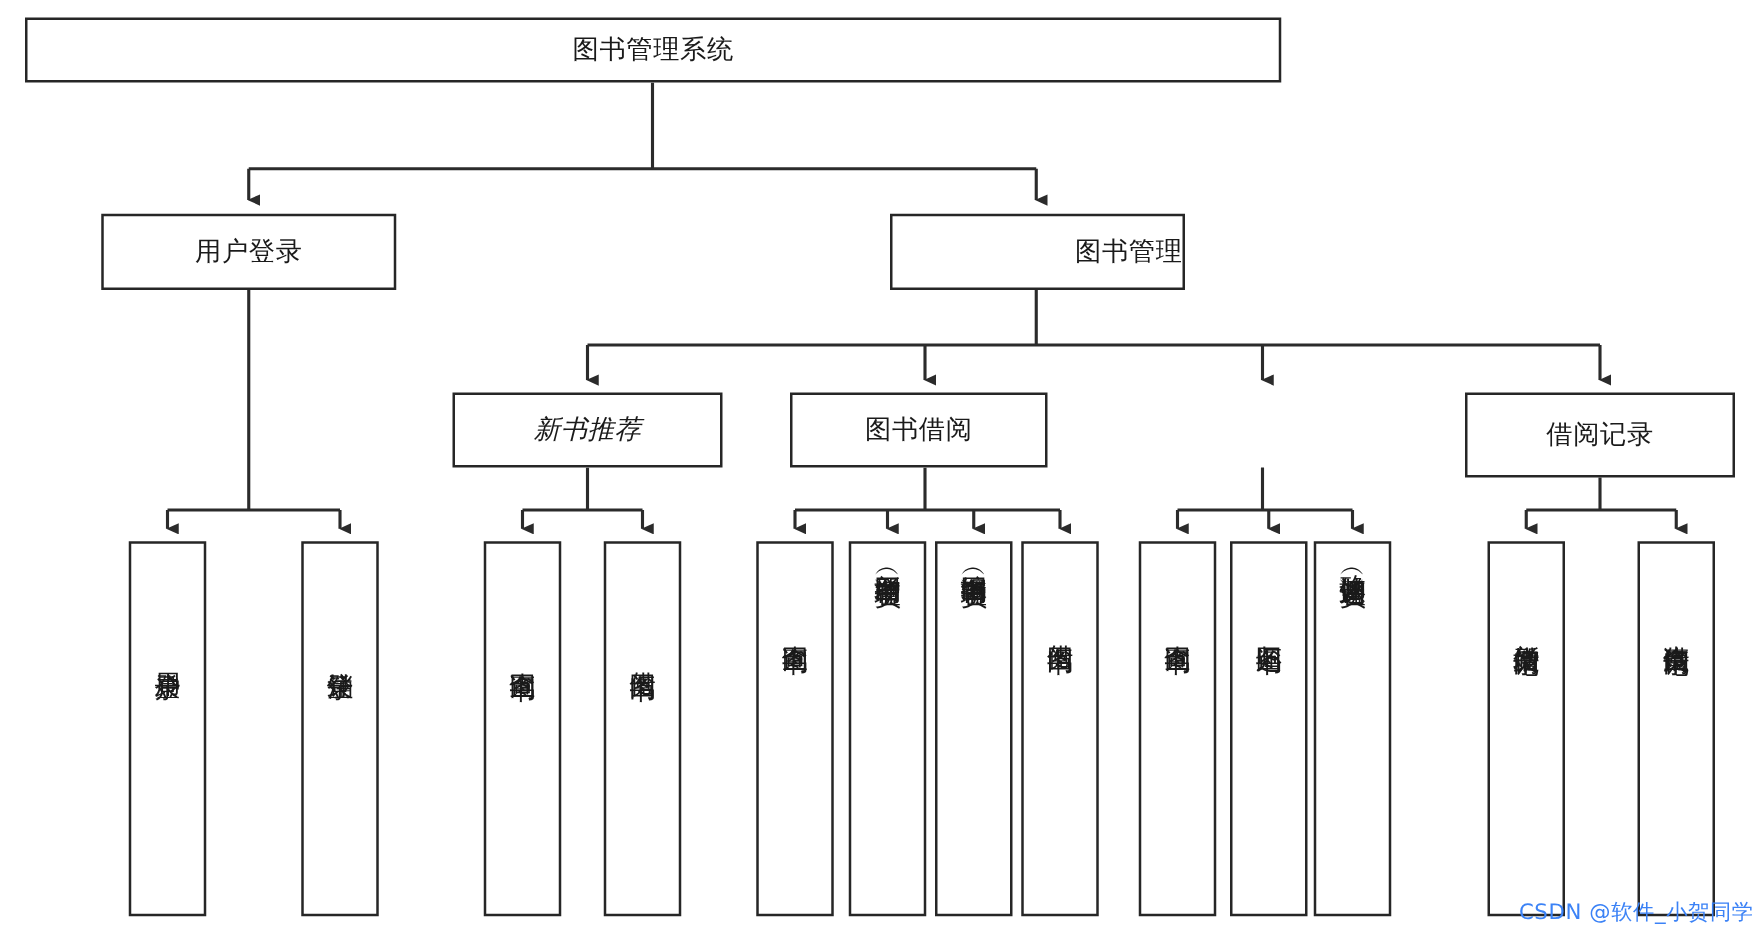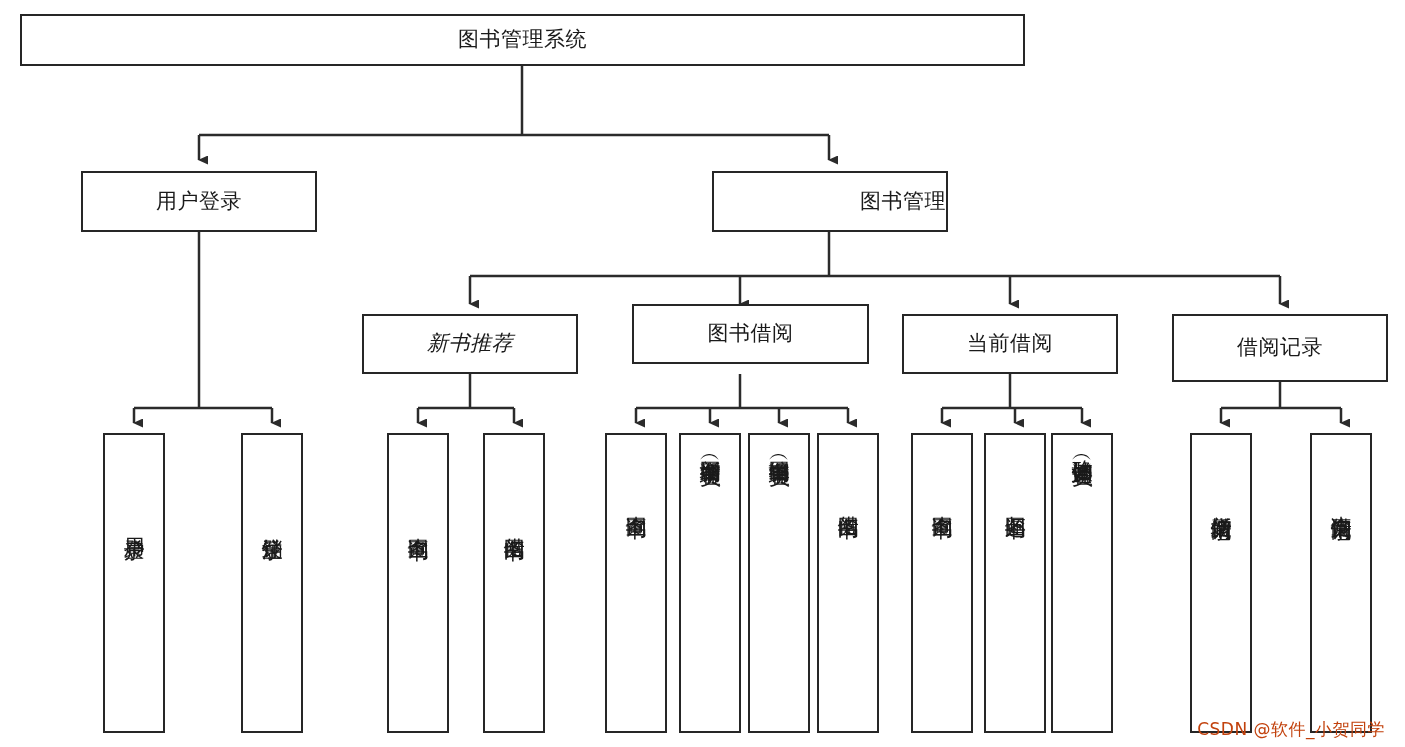--- a/index.html
+++ b/index.html
@@ -55,24 +55,24 @@
     white-space: nowrap;
   }
   .node.leaf.mid .label-v {
     margin-top: 78px;
   }
   .node.leaf.mid2 .label-v {
     margin-top: 56px;
   }
   #watermark {
     position: absolute;
-    right: 20px;
+    right: 2px;
     bottom: 6px;
     font-size: 17px;
-    color: #c2410c;
+    color: #3b82f6;
     letter-spacing: 0.5px;
     white-space: nowrap;
     user-select: none;
   }
 </style>
 </head>
 <body>
 
 <div id="diagram-root">
 
@@ -133,25 +133,22 @@
   <div class="node" style="left:81px; top:171px; width:236px; height:61px;">
     <span class="label-h">用户登录</span>
   </div>
   <div class="node" style="left:712px; top:171px; width:236px; height:61px;justify-content:flex-end;">
     <span class="label-h">图书管理</span>
   </div>
 
   <div class="node" style="left:362px; top:314px; width:216px; height:60px;font-style:italic;">
     <span class="label-h">新书推荐</span>
   </div>
-  <div class="node" style="left:632px; top:304px; width:237px; height:60px;">
+  <div class="node" style="left:632px; top:314px; width:206px; height:60px;">
     <span class="label-h">图书借阅</span>
-  </div>
-  <div class="node" style="left:902px; top:314px; width:216px; height:60px;">
-    <span class="label-h">当前借阅</span>
   </div>
   <div class="node" style="left:1172px; top:314px; width:216px; height:68px;">
     <span class="label-h">借阅记录</span>
   </div>
 
   <div class="node leaf mid" style="left:103px; top:433px; width:62px; height:300px;">
     <span class="label-v">用户登录</span>
   </div>
   <div class="node leaf mid" style="left:241px; top:433px; width:62px; height:300px;">
     <span class="label-v">注销登录</span>

